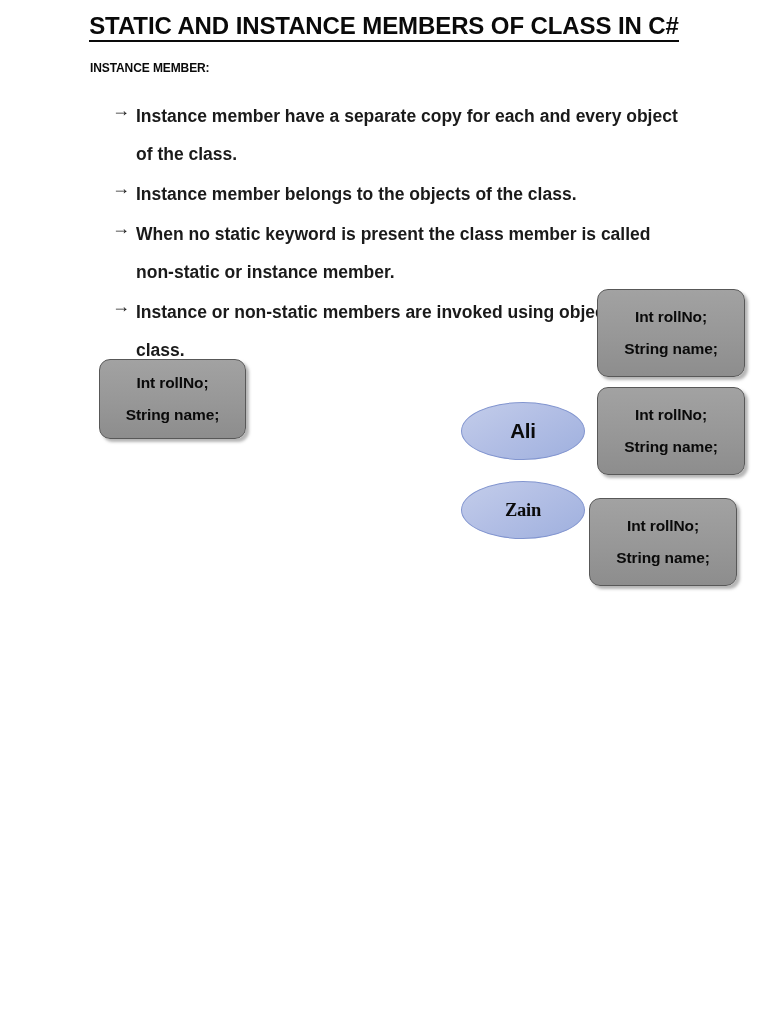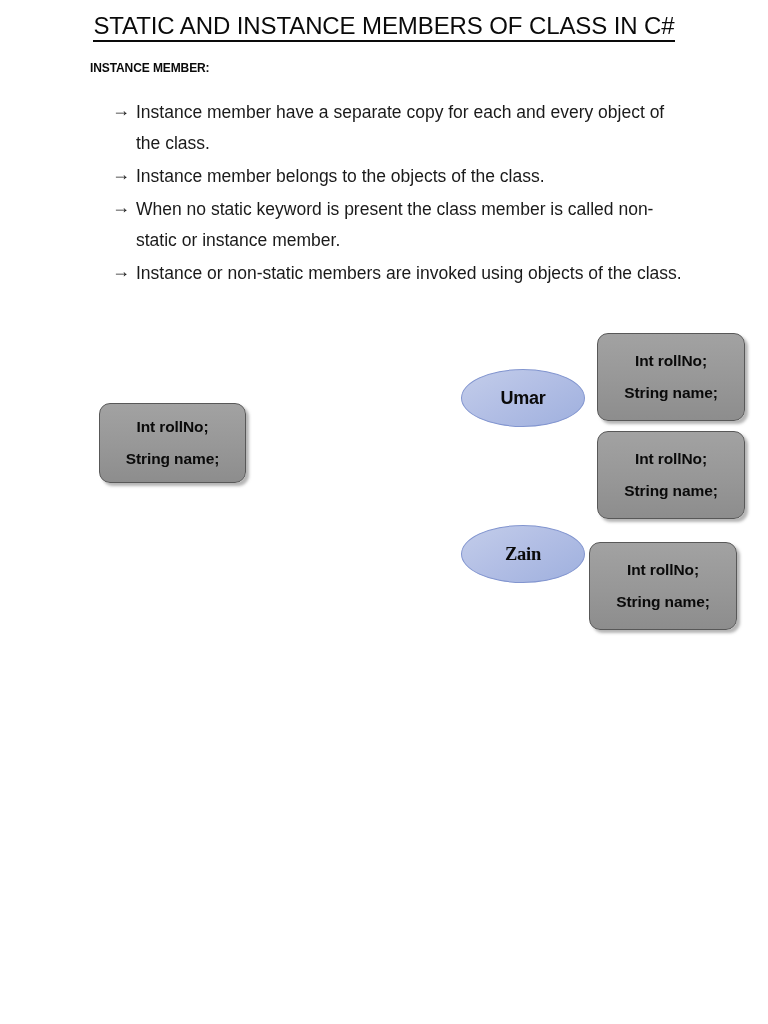--- a/index.html
+++ b/index.html
@@ -18,21 +18,21 @@
   }
 
   
   .page-title {
     position: absolute;
     left: 0;
     top: 12px;
     width: 768px;
     text-align: center;
     font-size: 24px;
-    font-weight: normal;
+    font-weight: bold;
     letter-spacing: -0.1px;
     color: #0a0a0a;
   }
   .page-title .ul {
     border-bottom: 2.5px solid #0a0a0a;
     padding-bottom: 1px;
   }
 
   
   .section-heading {
@@ -60,34 +60,35 @@
   .bullet-arrow {
     flex: 0 0 auto;
     width: 24px;
     font-size: 18px;
     line-height: 27px;
     color: #1a1a1a;
   }
   .bullet-text {
     flex: 1 1 auto;
     font-size: 17.5px;
-    line-height: 31px;
+    line-height: 38px;
     color: #1a1a1a;
+    font-weight: bold;
   }
 
   
   .diagram {
     position: absolute;
     left: 0;
     top: 0;
     width: 768px;
     height: 1024px;
     pointer-events: none;
   }
-  .diagram > * { pointer-events: auto; margin-top: 44px; }
+  .diagram > * { pointer-events: auto; }
 
   .mem-box {
     position: absolute;
     box-sizing: border-box;
     background: linear-gradient(180deg, #a2a2a2 0%, #979797 55%, #8d8d8d 100%);
     border: 1.6px solid #585858;
     border-radius: 11px;
     box-shadow: 3px 3px 3px rgba(120,120,120,0.55);
     display: flex;
     flex-direction: column;
@@ -156,22 +157,22 @@
 
 </div>
 
 <div class="diagram">
 
   <div class="mem-box" id="box-static">
     <span class="line1">Int rollNo;</span>
     <span class="line2">String name;</span>
   </div>
 
-  <div class="obj-ellipse" id="ellipse-umar">
-    <span>Umar</span>
+  <div class="obj-ellipse" id="ellipse-ali">
+    <span>Ali</span>
   </div>
   <div class="obj-ellipse" id="ellipse-zain">
     <span>Zain</span>
   </div>
 
   <div class="mem-box" id="box-umar">
     <span class="line1">Int rollNo;</span>
     <span class="line2">String name;</span>
   </div>
   <div class="mem-box" id="box-ali">

